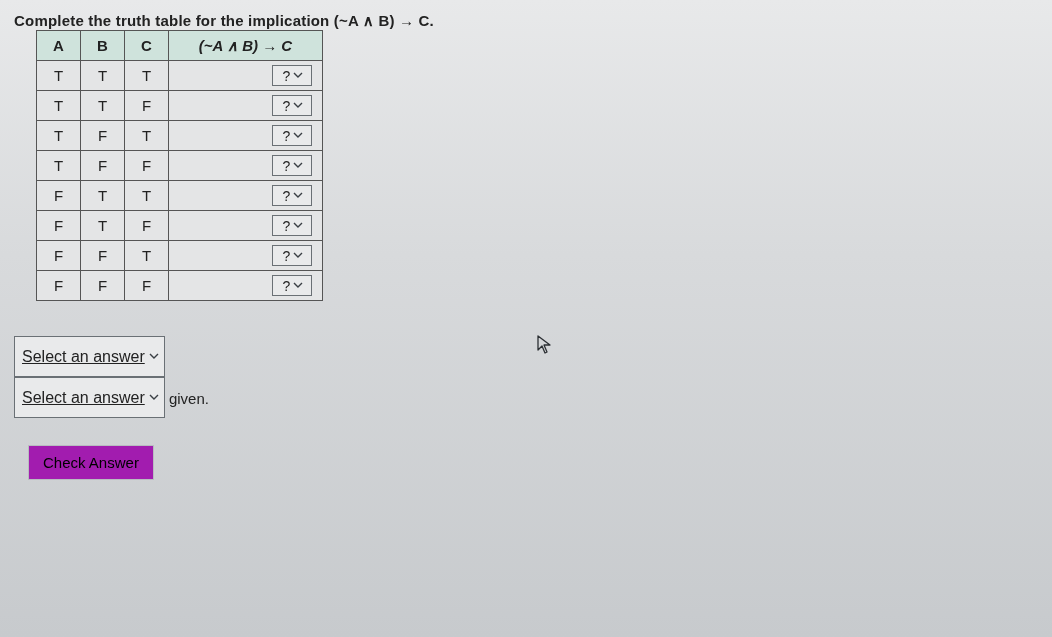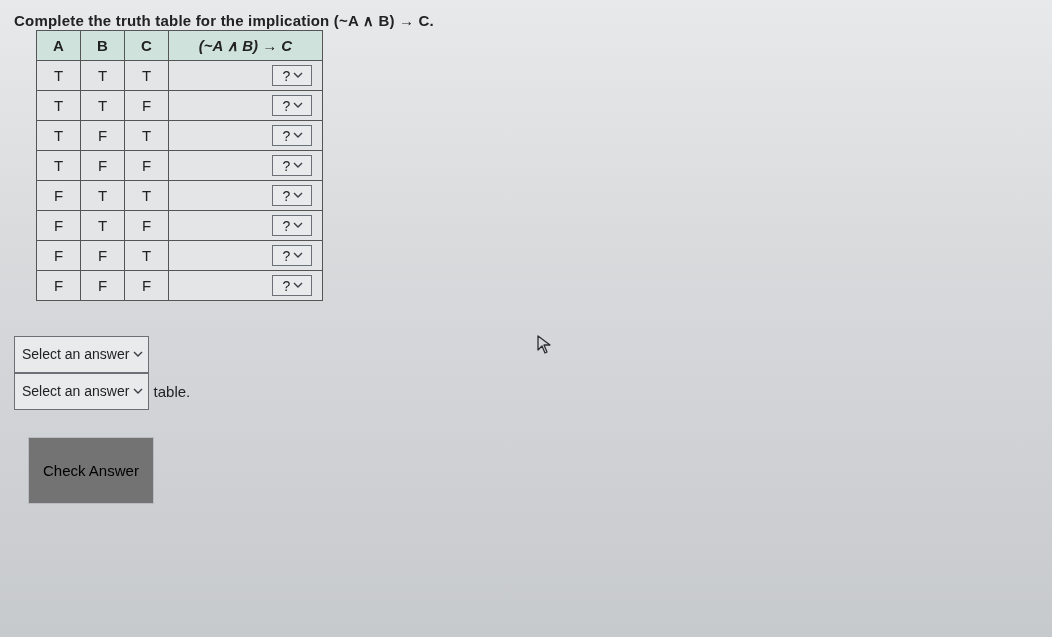--- a/index.html
+++ b/index.html
@@ -66,33 +66,34 @@
       line-height: 2.2;
       margin-bottom: 26px;
       max-width: 960px;
     }
     .inline-select {
       display: inline-flex;
       align-items: center;
       gap: 4px;
       border: 1px solid #6a7075;
       background: #e9eaeb;
-      font-size: 14px;
+      font-size: 16px;
       padding: 2px 5px 2px 7px;
       cursor: pointer;
       position: relative;
       top: -1px;
+      text-decoration: underline;
     }
     .inline-select .chev { display: inline-block; }
 
     .check-btn {
       display: inline-block;
       border: 1px solid #b8bcc0;
-      background: #737373;
-      padding: 24px 14px;
+      background: #a21caf;
+      padding: 8px 14px;
       font-size: 15px;
       font-family: Verdana, Geneva, sans-serif;
       cursor: pointer;
       margin-left: 14px;
     }
 
     .cursor-arrow {
       position: absolute;
       left: 536px;
       top: 334px;
@@ -253,21 +254,21 @@
   </span>
   <br>
   <span class="inline-select">
     <span>Select an answer</span>
     <span class="chev">
         <svg width="10" height="7" viewBox="0 0 10 7">
           <path d="M1 1 L5 5 L9 1" stroke="#3a3f44" stroke-width="1.4" fill="none"></path>
         </svg>
       </span>
   </span>
-  <span>table.</span>
+  <span>given.</span>
 </div>
 
 <button class="check-btn">Check Answer</button>
 
 <div class="cursor-arrow">
   <svg width="18" height="22" viewBox="0 0 18 22">
     <path d="M2 2 L2 16 L6 12 L9 19 L11 18 L8 11 L14 11 Z" fill="none" stroke="#2b2f33" stroke-width="1.3" stroke-linejoin="round"></path>
   </svg>
 </div>
 

